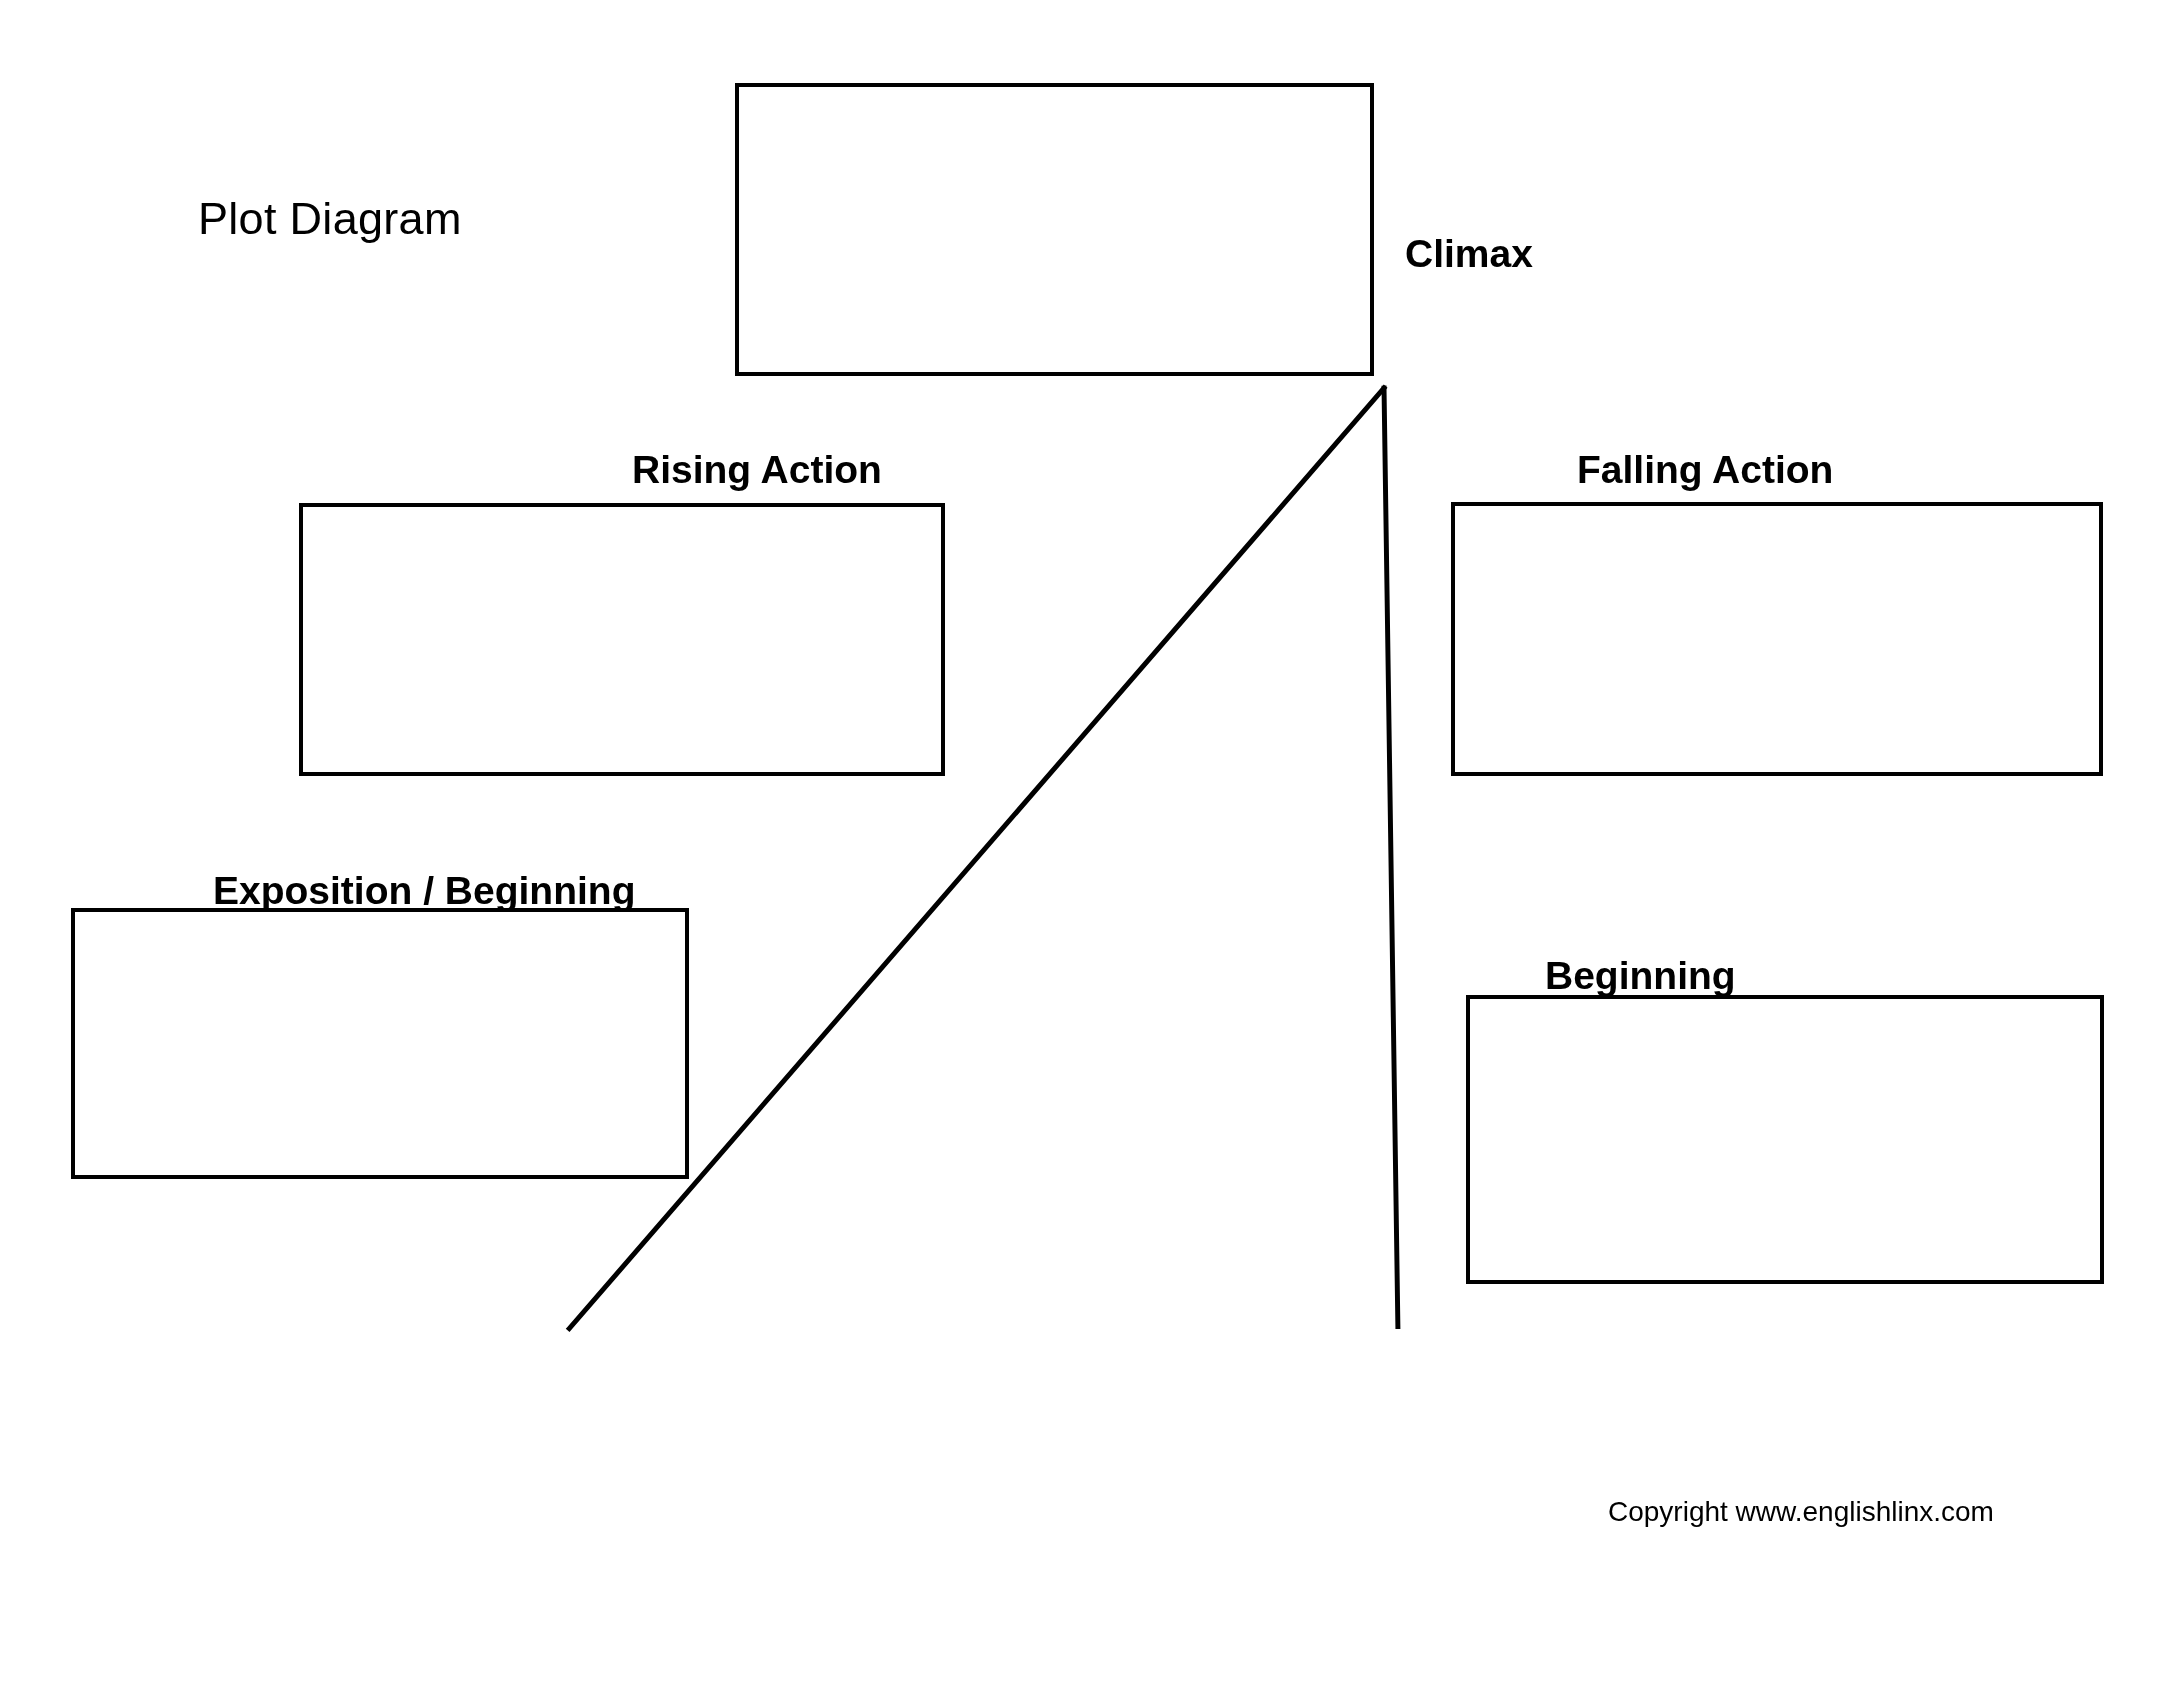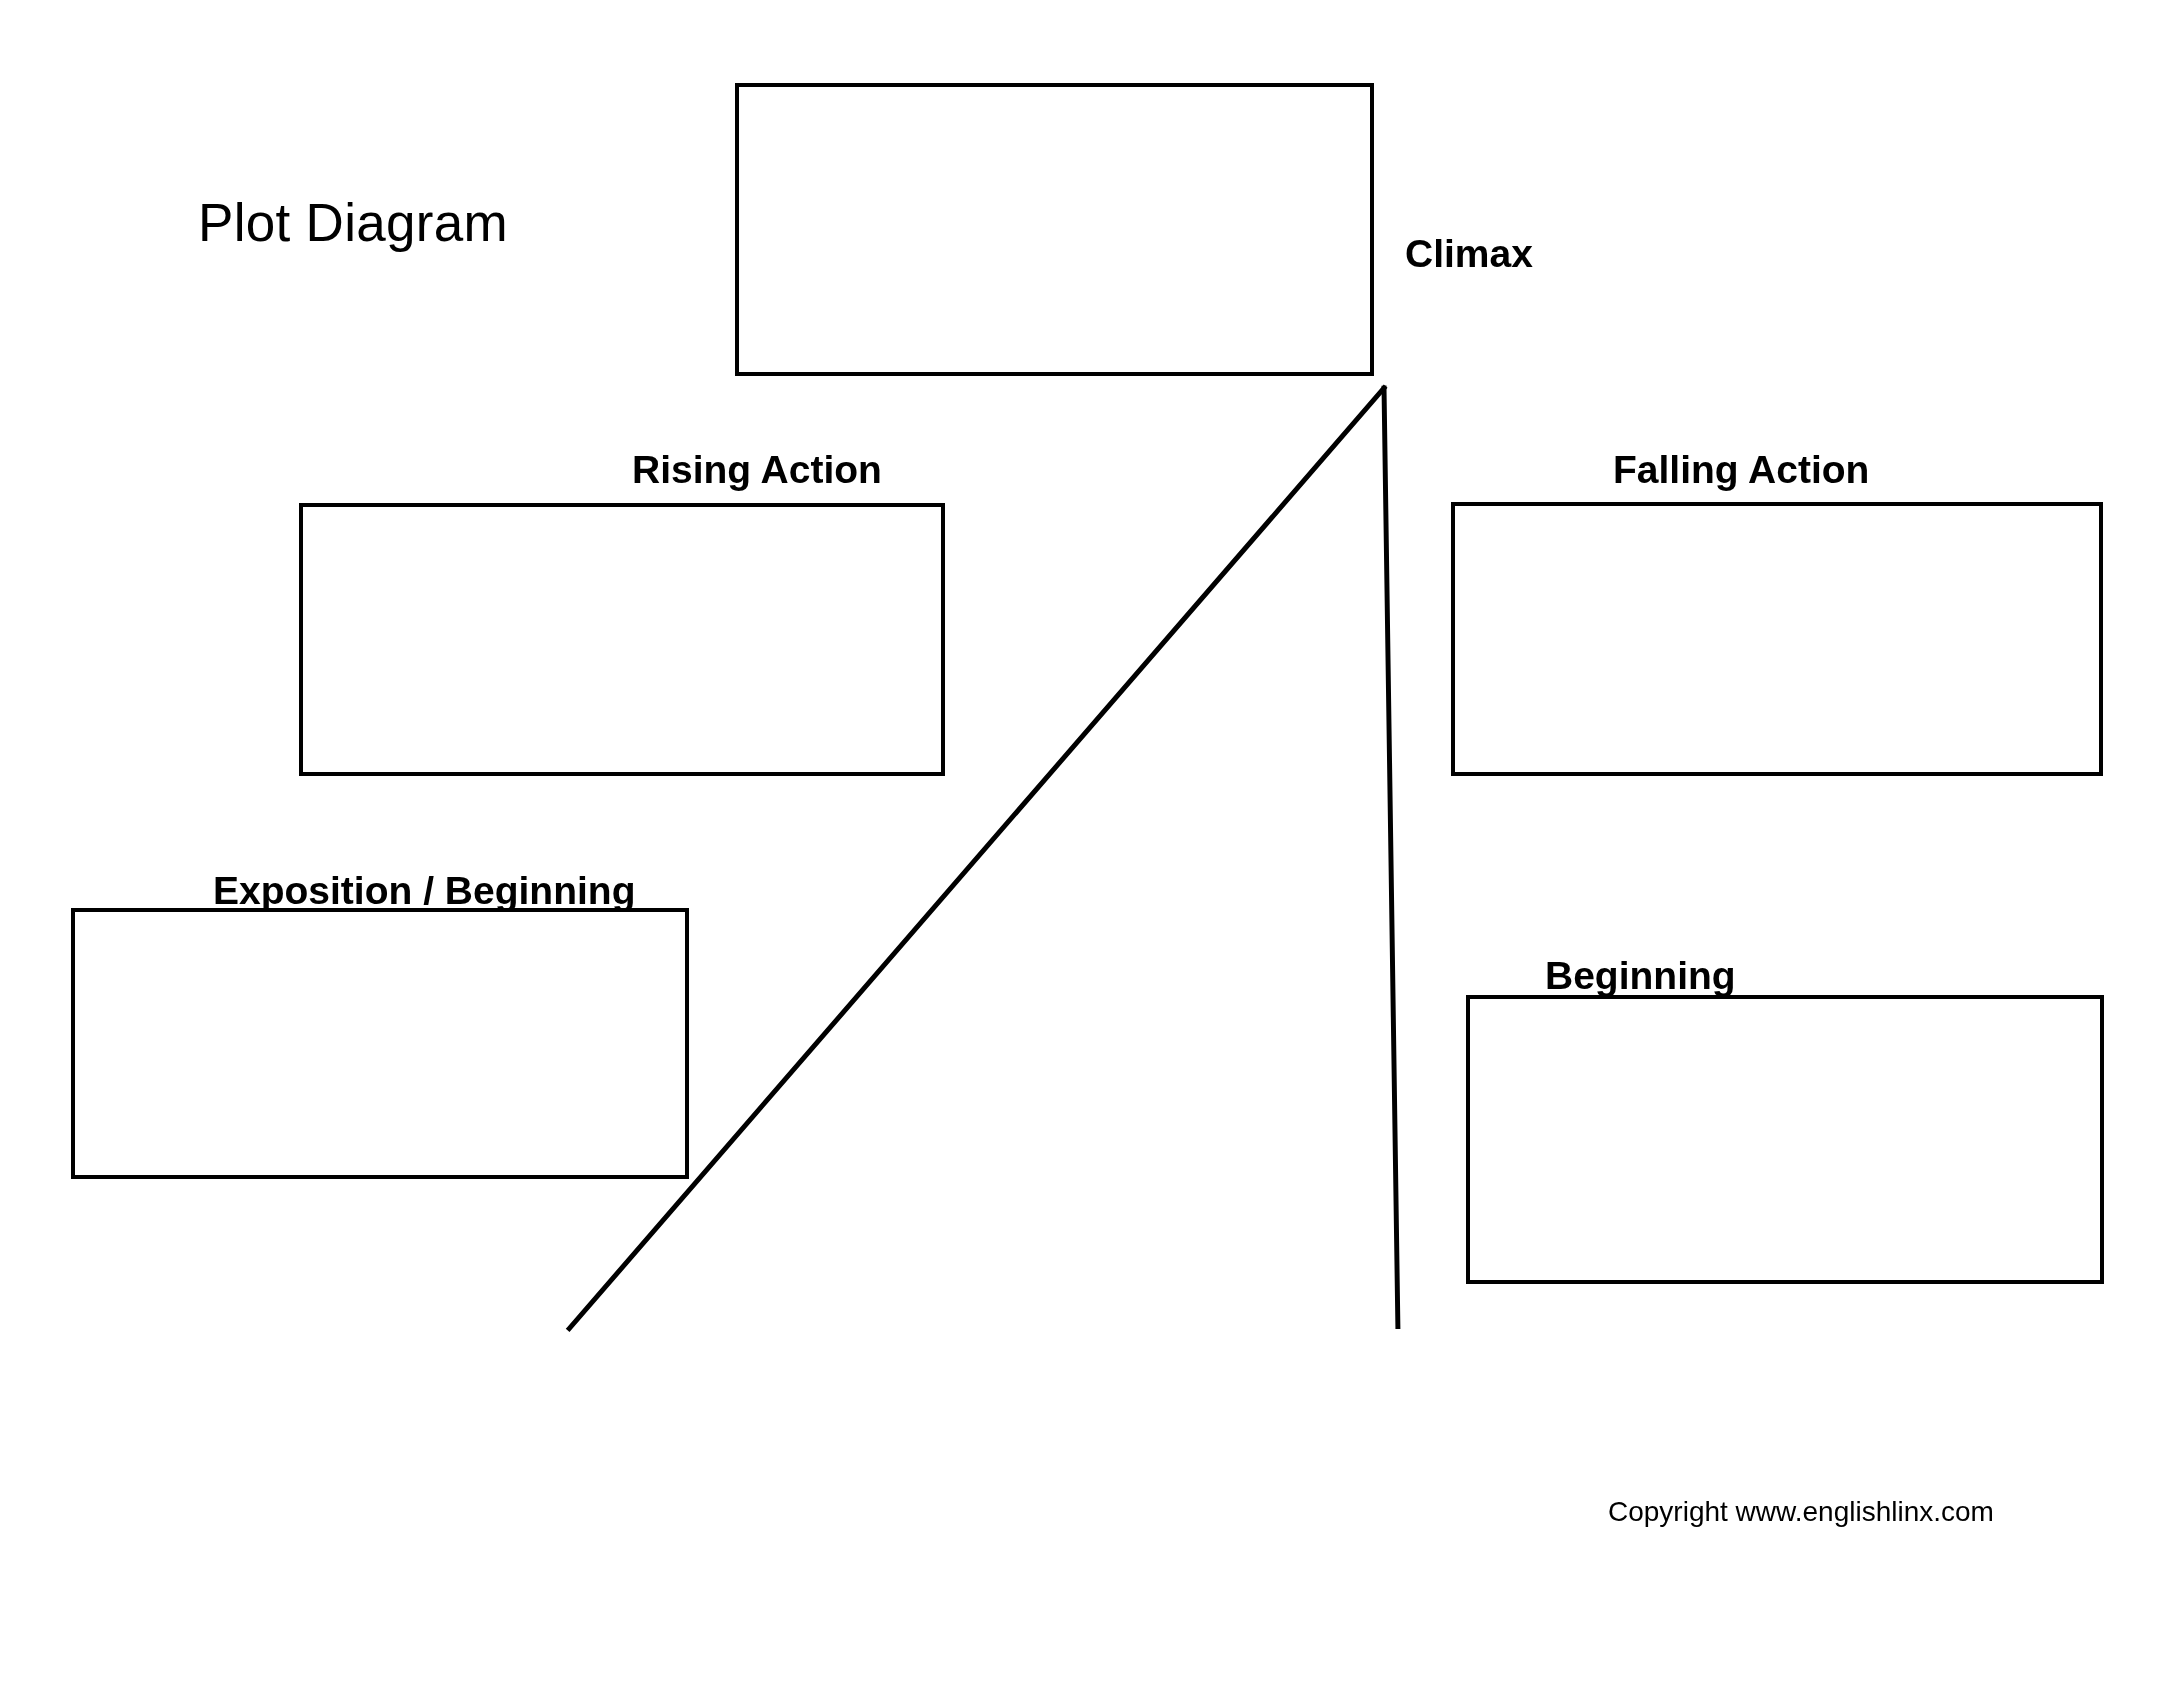--- a/index.html
+++ b/index.html
@@ -19,21 +19,21 @@
     height: 1683px;
     background: #ffffff;
     overflow: hidden;
   }
 
   
   .worksheet-title {
     position: absolute;
     left: 198px;
     top: 196px;
-    font-size: 53px;
+    font-size: 45px;
     font-weight: 400;
     letter-spacing: 0.3px;
     white-space: nowrap;
     line-height: 1;
   }
 
   
   .plot-box {
     position: absolute;
     box-sizing: border-box;
@@ -51,21 +51,21 @@
   .plot-label {
     position: absolute;
     font-size: 39px;
     font-weight: 700;
     white-space: nowrap;
     line-height: 1;
   }
 
   #label-climax      { left: 1405px; top: 234px; }
   #label-rising      { left: 632px;  top: 450px; }
-  #label-falling     { left: 1613px; top: 450px; text-align: right; }
+  #label-falling     { left: 1577px; top: 450px; text-align: right; }
   #label-exposition  { left: 198px;  top: 871px; margin-left: 15px; }
   #label-resolution  { left: 1545px; top: 956px; }
 
   
   #arc-lines {
     position: absolute;
     left: 0;
     top: 0;
     width: 2178px;
     height: 1683px;

